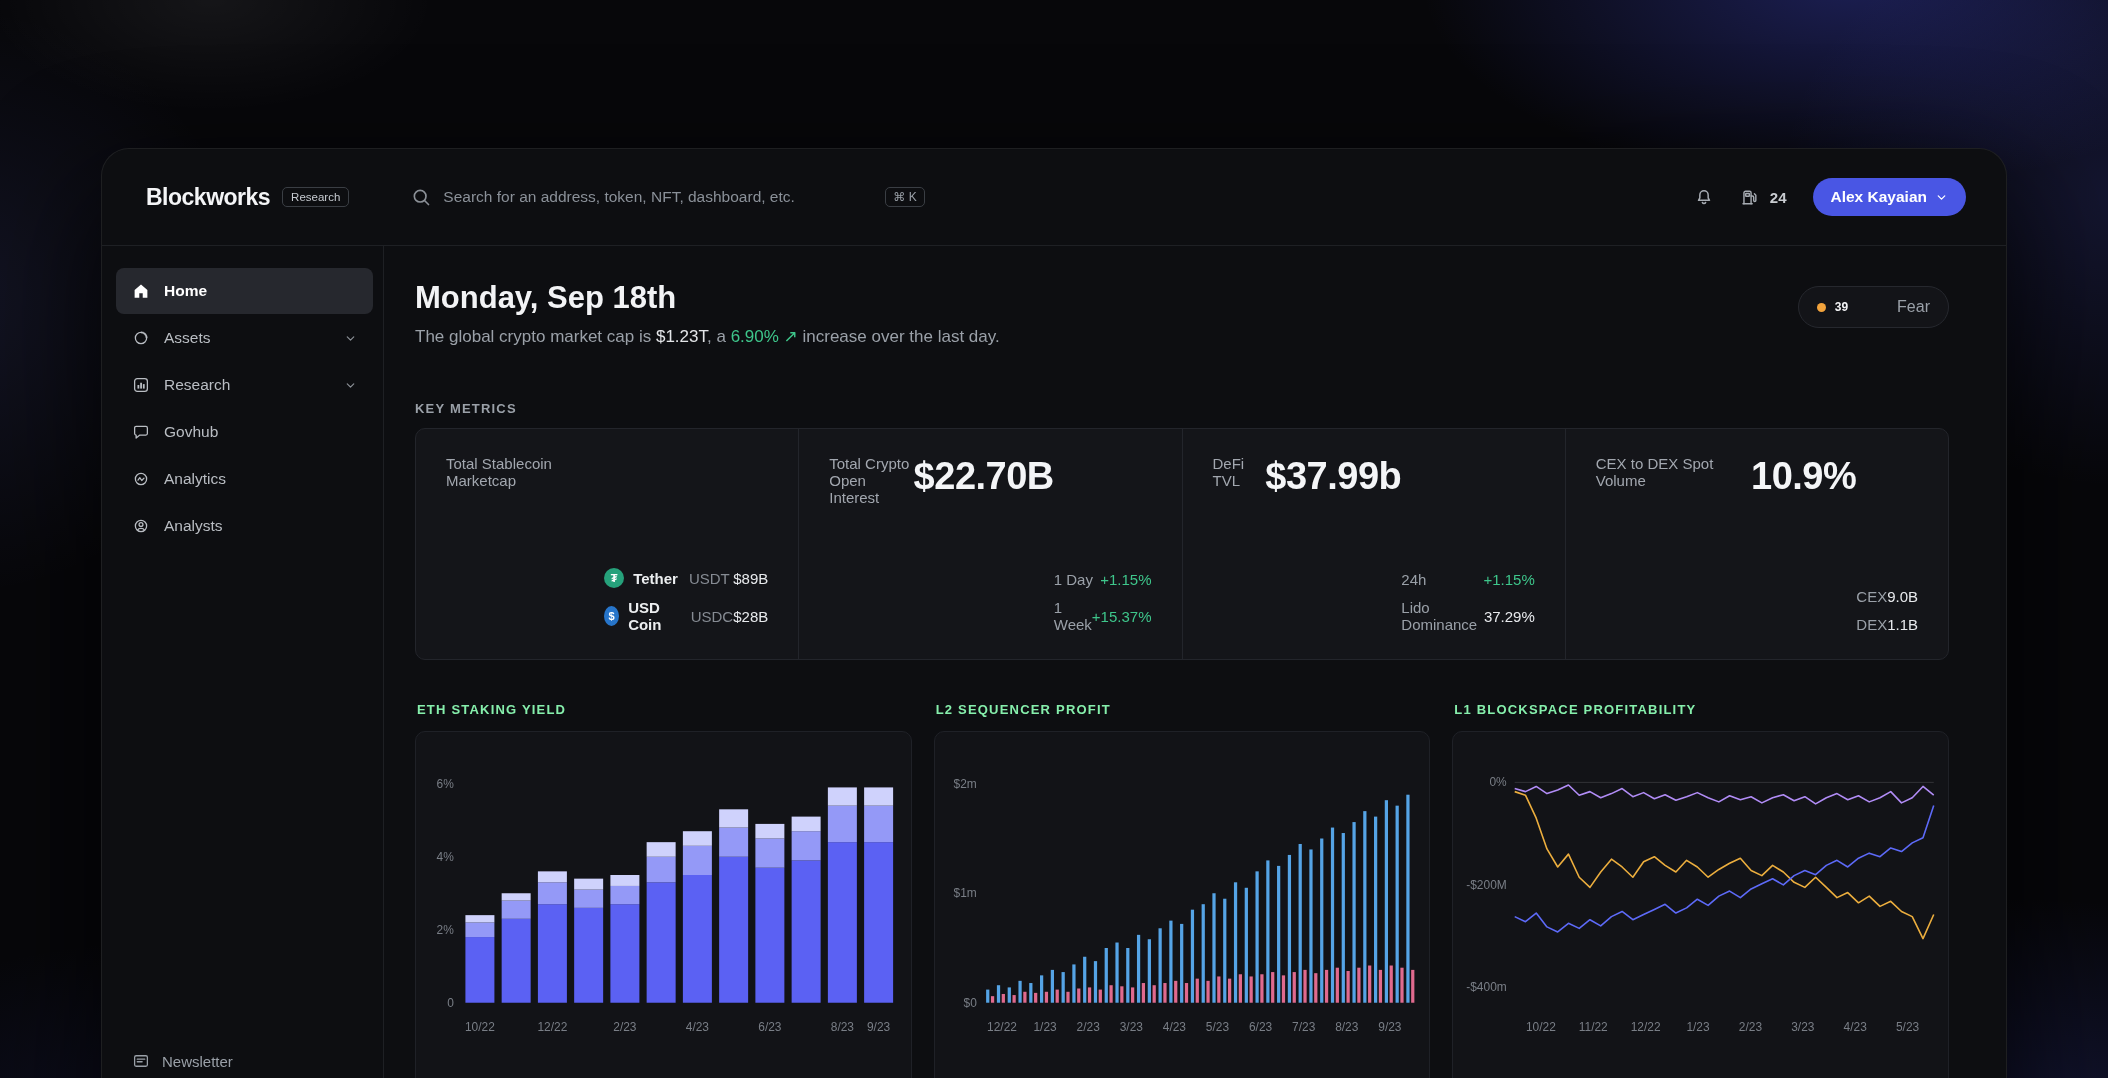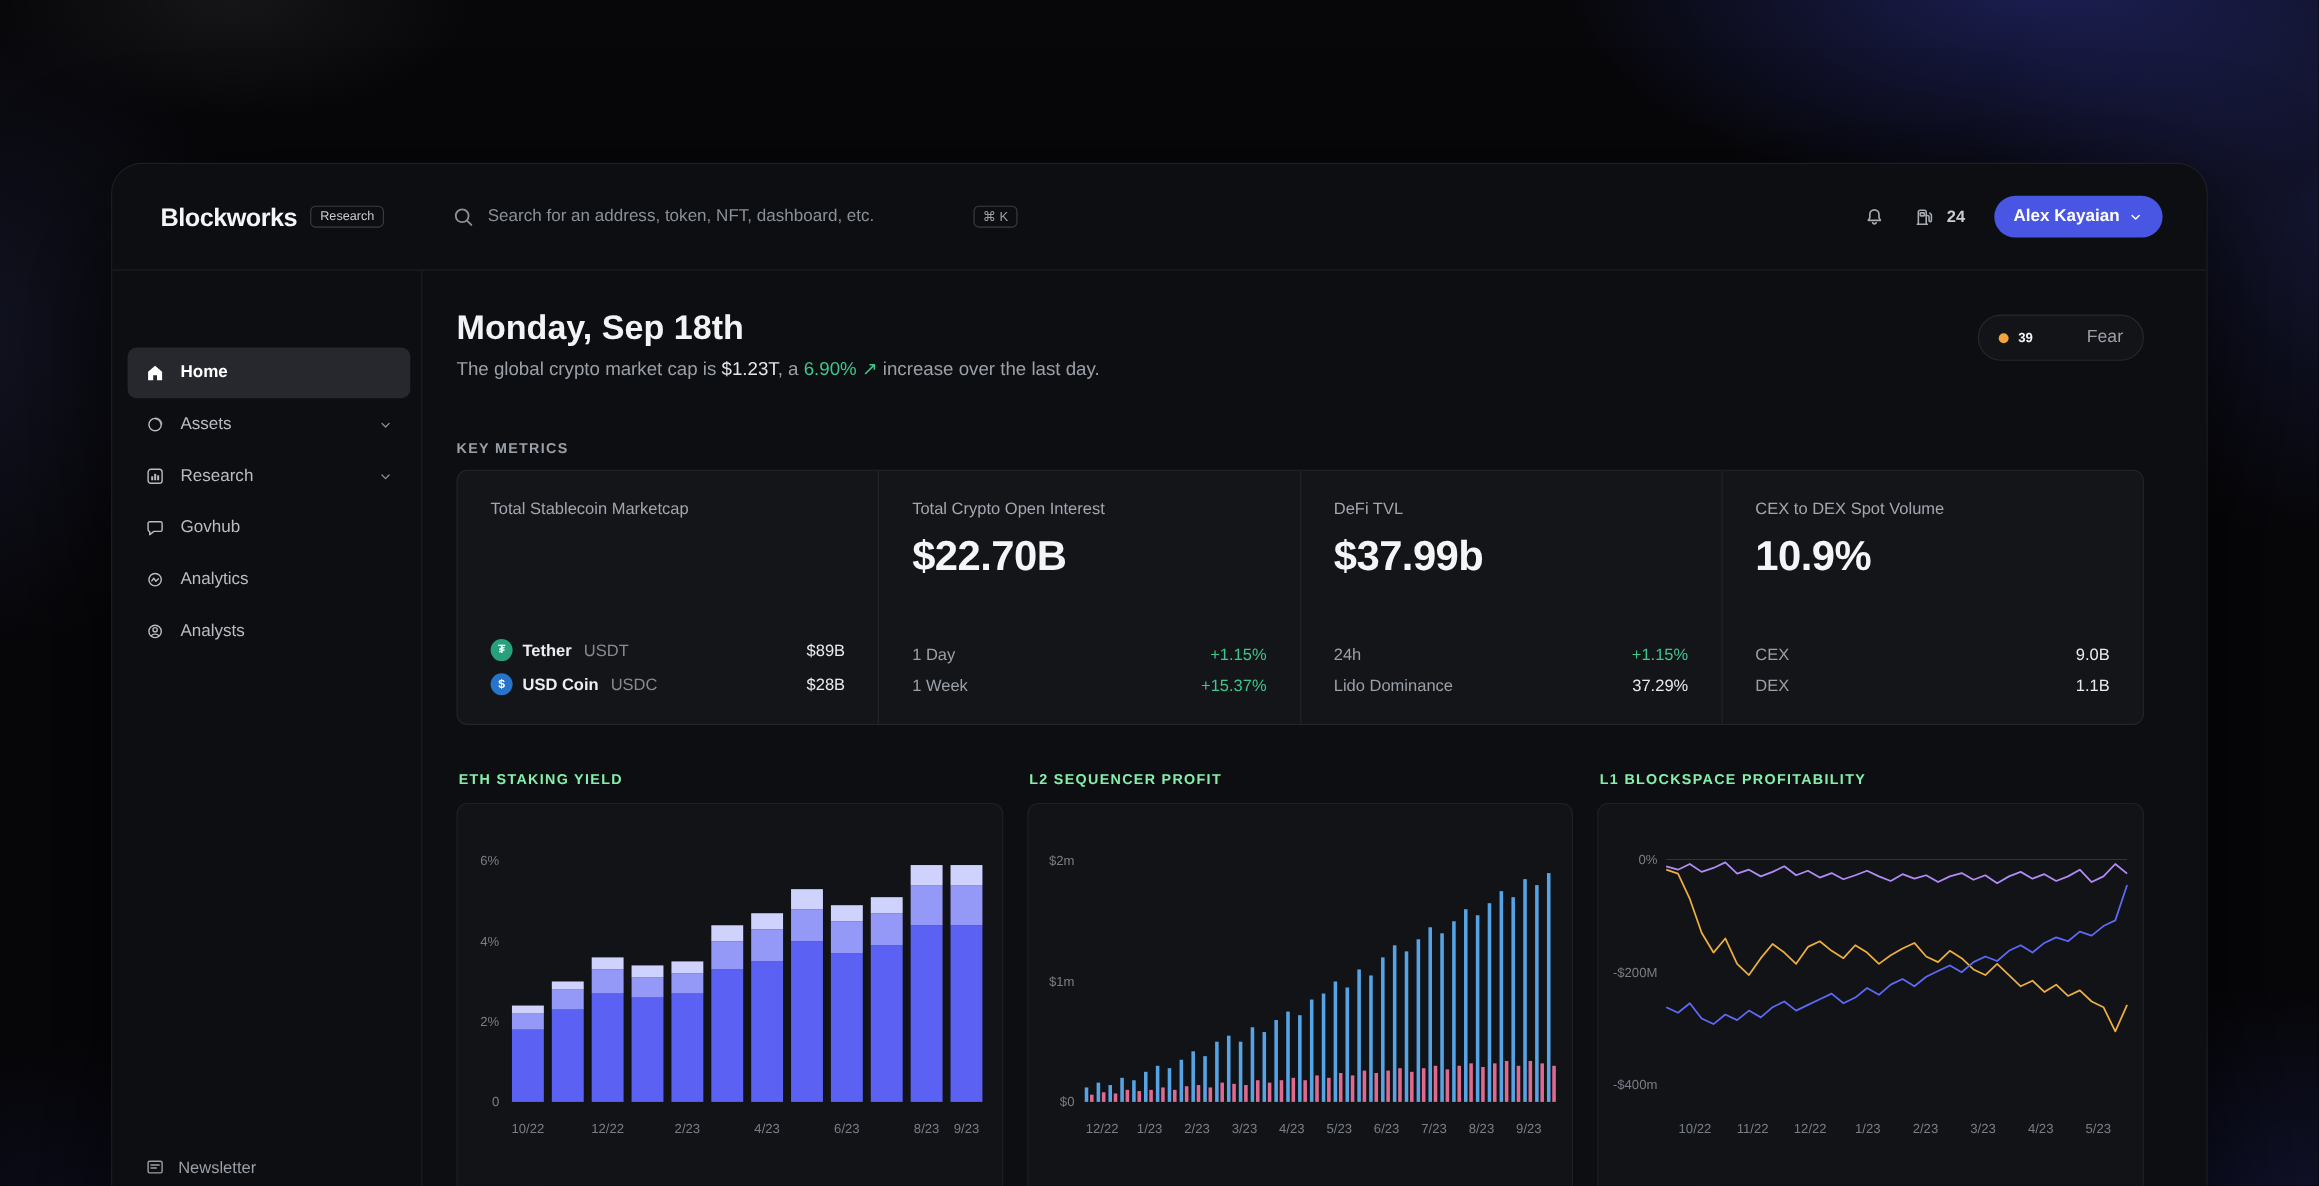--- a/index.html
+++ b/index.html
@@ -38,21 +38,21 @@
     border:none; border-radius:999px; padding:10px 18px; font-size:15.5px; font-weight:600;
     font-family:inherit; cursor:pointer; }
 
   
   .body-row { flex:1; display:flex; min-height:0; }
   .sidebar { width:282px; flex:0 0 282px; border-right:1px solid #1e2024;
     padding-top:22px; position:relative; }
   .side-item { height:46px; display:flex; align-items:center; gap:14px;
     margin:0 10px 1px 14px; padding:0 16px; border-radius:8px;
     color:#b9bdc3; font-size:15.5px; cursor:pointer; }
-  .side-item.active { background:#26282e; color:#ffffff; font-weight:600;margin-top:48px; }
+  .side-item.active { background:#26282e; color:#ffffff; font-weight:600; }
   .side-item .chev { margin-left:auto; }
   .newsletter { position:absolute; top:806px; left:30px; display:flex; align-items:center;
     gap:12px; color:#9aa0a8; font-size:15px; cursor:pointer; }
 
   .main { flex:1; padding:34px 57px 0 31px; min-width:0; }
   .main-header { display:flex; align-items:flex-start; }
   .date-h1 { font-size:31px; font-weight:600; color:#f2f3f5; margin-bottom:10px; }
   .subtitle { font-size:17px; color:#9aa0a8; }
   .subtitle span { white-space:pre; }
   .subtitle .cap { color:#e3e5e8; }
@@ -60,21 +60,21 @@
   .fear-pill { margin-left:auto; margin-top:6px; display:flex; align-items:center; gap:9px;
     height:42px; padding:0 18px; border-radius:22px; background:#131418; border:1px solid #26282e; }
   .fear-dot { width:9px; height:9px; border-radius:50%; background:#f2a33c; }
   .fear-val { font-size:12px; font-weight:700; color:#f2f3f5; }
   .fear-lab { font-size:16px; color:#9aa0a8;margin-left:40px; }
 
   .section-label { margin-top:54px; font-size:13px; font-weight:700; letter-spacing:1.2px;
     color:#9aa0a8; }
   .metrics-card { margin-top:12px; display:flex; background:#141519; border:1px solid #23252b;
     border-radius:10px; height:232px; }
-  .metric-col { flex:1; padding:26px 30px; border-right:1px solid #23252b; display:flex; flex-direction:column; }
+  .metric-col { flex:1; padding:26px 30px; border-right:1px solid #23252b; display:flex; flex-direction:row; }
   .metric-col:last-child { border-right:none; }
   .metric-title { font-size:15px; color:#a2a7af; margin-bottom:14px; }
   .metric-value { font-size:38px; font-weight:700; color:#f4f5f7; letter-spacing:-0.5px; }
   .metric-rows { margin-top:auto; display:flex; flex-direction:column; gap:11px; }
   .m-row { display:flex; align-items:center; justify-content:space-between; font-size:15px; }
   .m-left { display:flex; align-items:center; gap:9px; }
   .coin { width:20px; height:20px; border-radius:50%; display:flex; align-items:center;
     justify-content:center; color:#fff; font-size:11px; font-weight:700; }
   .coin.tether { background:#26a17b; }
   .coin.usdc { background:#2775ca; }

